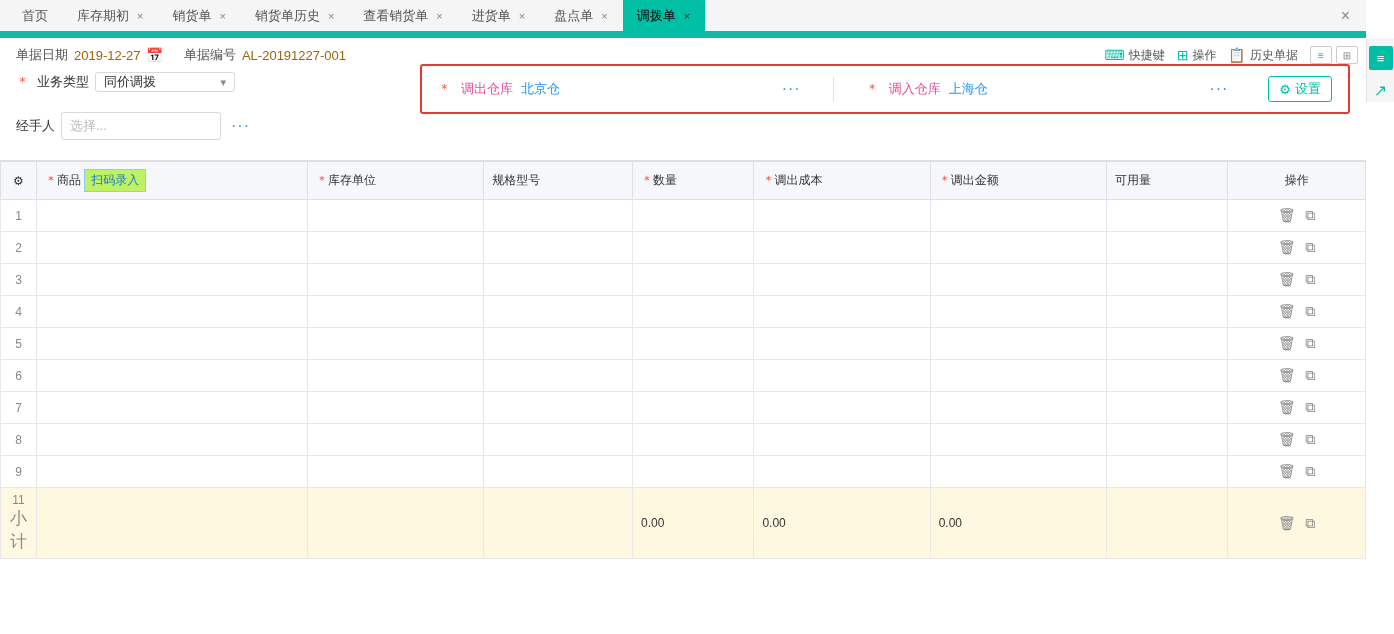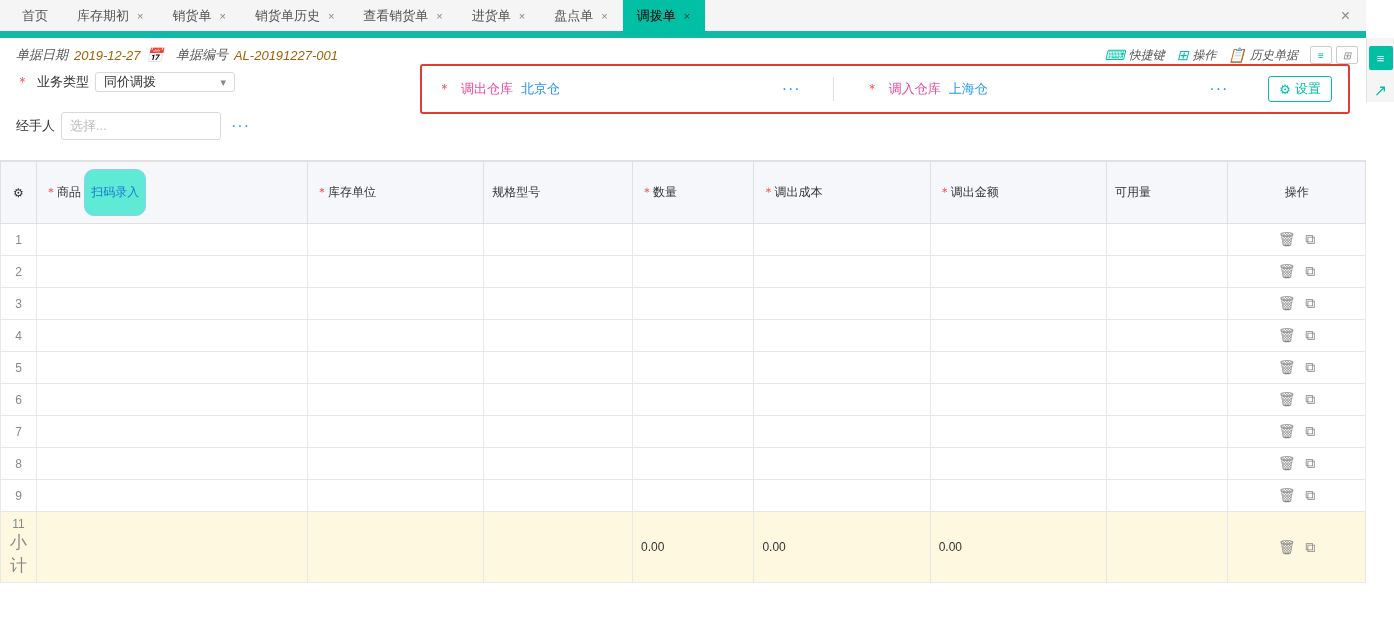--- a/index.html
+++ b/index.html
@@ -184,35 +184,34 @@
       cursor: pointer;
       color: #888;
       margin: 0 3px;
       font-size: 14px;
     }
     .gear-icon-cell {
       width: 36px;
       text-align: center;
     }
     .scan-btn {
-      background: #5eead4;
+      background: #bef264;
       color: #1976d2;
       border: 1px solid #90caf9;
-      border-radius: 10px;
-      padding: 14px 6px;
+      border-radius: 0;
+      padding: 2px 6px;
       font-size: 12px;
       cursor: pointer;
     }
     .header-top {
       display: flex;
       align-items: center;
       padding: 8px 16px 0 16px;
-      gap: 12px;
+      gap: 20px;
       position: relative;
-      font-style: italic;
     }
     .doc-field {
       display: flex;
       align-items: center;
       gap: 6px;
       font-size: 13px;
     }
     .doc-label { color: #555; }
     .doc-value { color: #a16207; }
     .calendar-icon { color: #888; cursor: pointer; font-size: 14px; }

